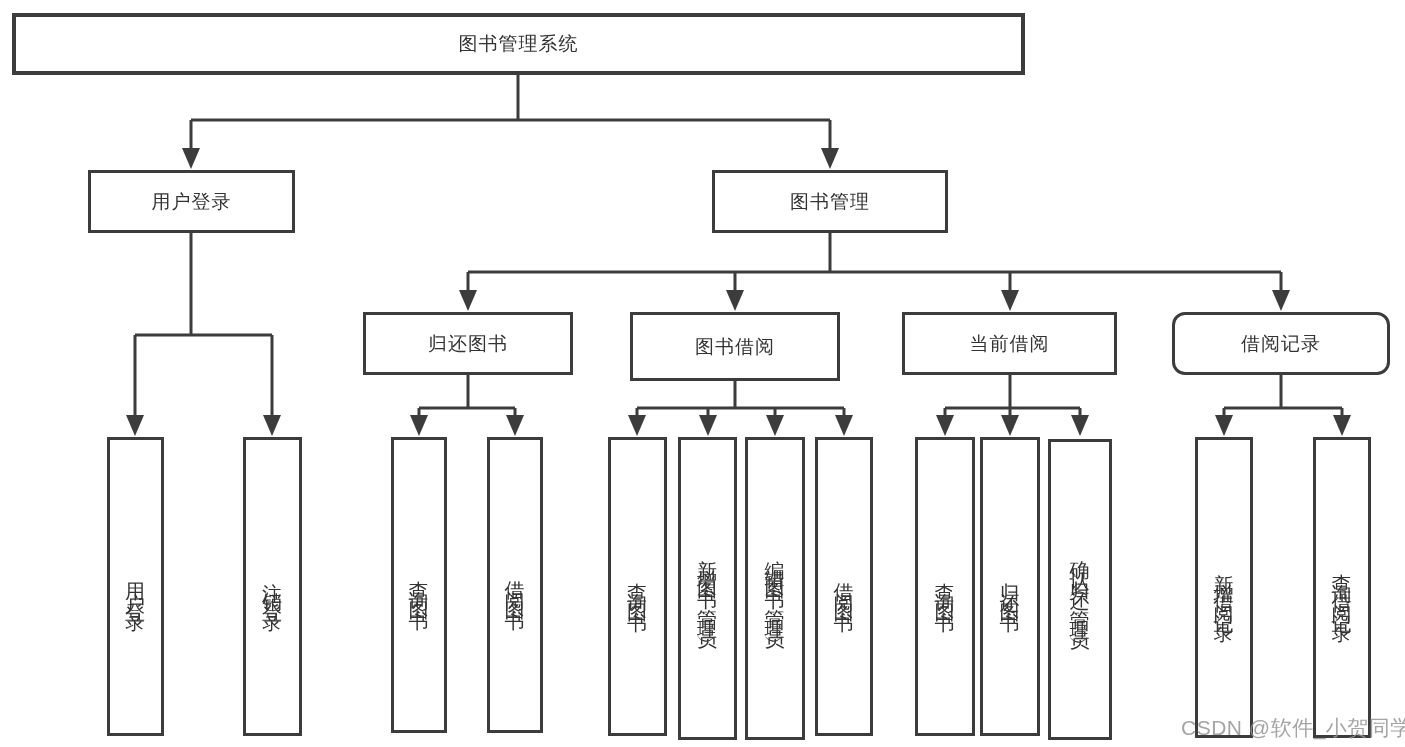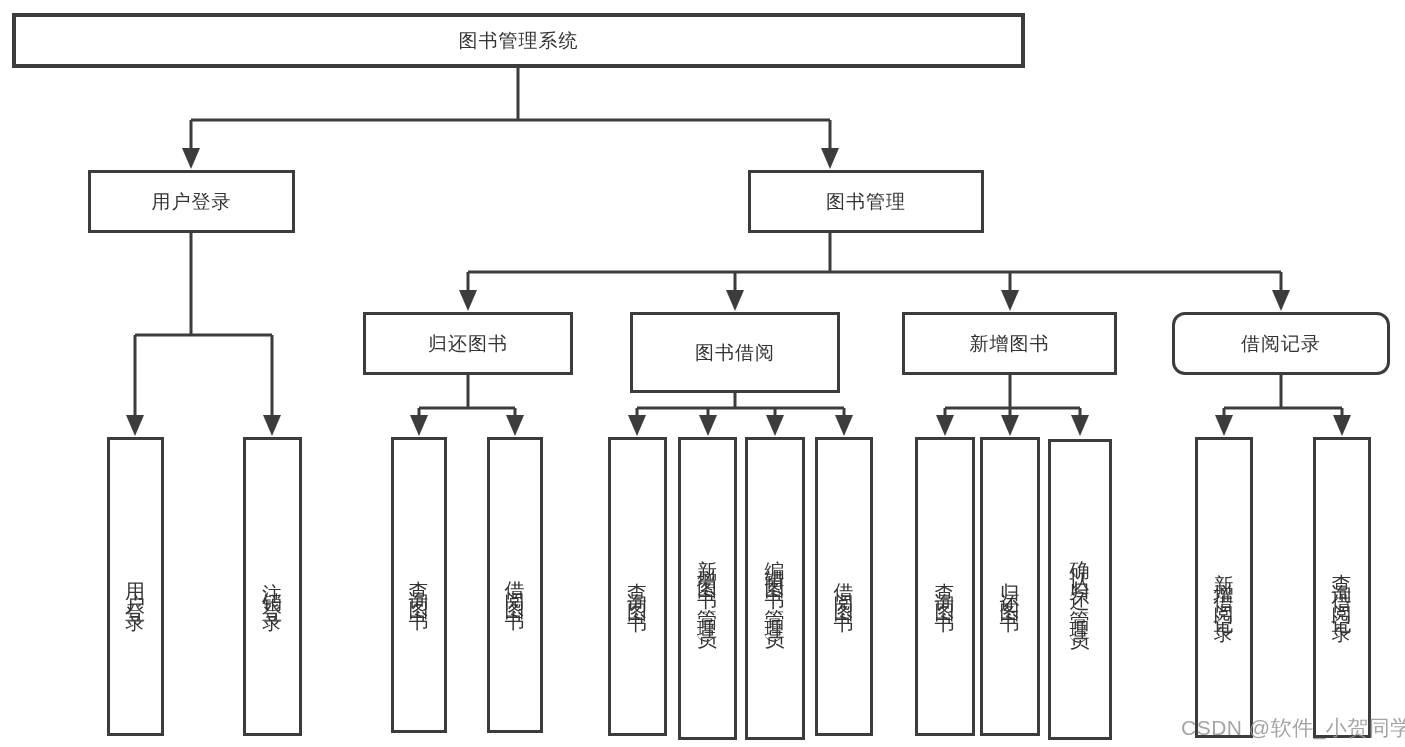--- a/index.html
+++ b/index.html
@@ -70,39 +70,39 @@
       <polygon points="766,415 784,415 775,436"></polygon>
       <polygon points="835,415 853,415 844,436"></polygon>
       <polygon points="936,415 954,415 945,436"></polygon>
       <polygon points="1001,415 1019,415 1010,436"></polygon>
       <polygon points="1071,415 1089,415 1080,436"></polygon>
       <polygon points="1215,415 1233,415 1224,436"></polygon>
       <polygon points="1333,415 1351,415 1342,436"></polygon>
     </g>
   </svg>
 
-  <div class="node root" style="left:12px;top:13px;width:1013px;height:55px;">
+  <div class="node root" style="left:12px;top:13px;width:1013px;height:62px;">
     <span class="hlabel">图书管理系统</span>
   </div>
 
   <div class="node" style="left:88px;top:170px;width:207px;height:63px;">
     <span class="hlabel">用户登录</span>
   </div>
-  <div class="node" style="left:712px;top:170px;width:236px;height:63px;margin-left:36px;">
+  <div class="node" style="left:712px;top:170px;width:236px;height:63px;">
     <span class="hlabel">图书管理</span>
   </div>
 
   <div class="node" style="left:363px;top:312px;width:210px;height:63px;">
     <span class="hlabel">归还图书</span>
   </div>
-  <div class="node" style="left:630px;top:312px;width:210px;height:81px;">
+  <div class="node" style="left:630px;top:312px;width:210px;height:69px;">
     <span class="hlabel">图书借阅</span>
   </div>
   <div class="node" style="left:902px;top:312px;width:215px;height:63px;">
-    <span class="hlabel">新增图书</span>
+    <span class="hlabel">当前借阅</span>
   </div>
   <div class="node" style="left:1172px;top:312px;width:218px;height:63px;border-radius:13px;">
     <span class="hlabel">借阅记录</span>
   </div>
 
   <div class="node leaf" style="left:107px;top:437px;width:57px;height:299px;">
     <span class="vlabel">用户登录</span>
   </div>
   <div class="node leaf" style="left:243px;top:437px;width:59px;height:299px;">
     <span class="vlabel">注销登录</span>

